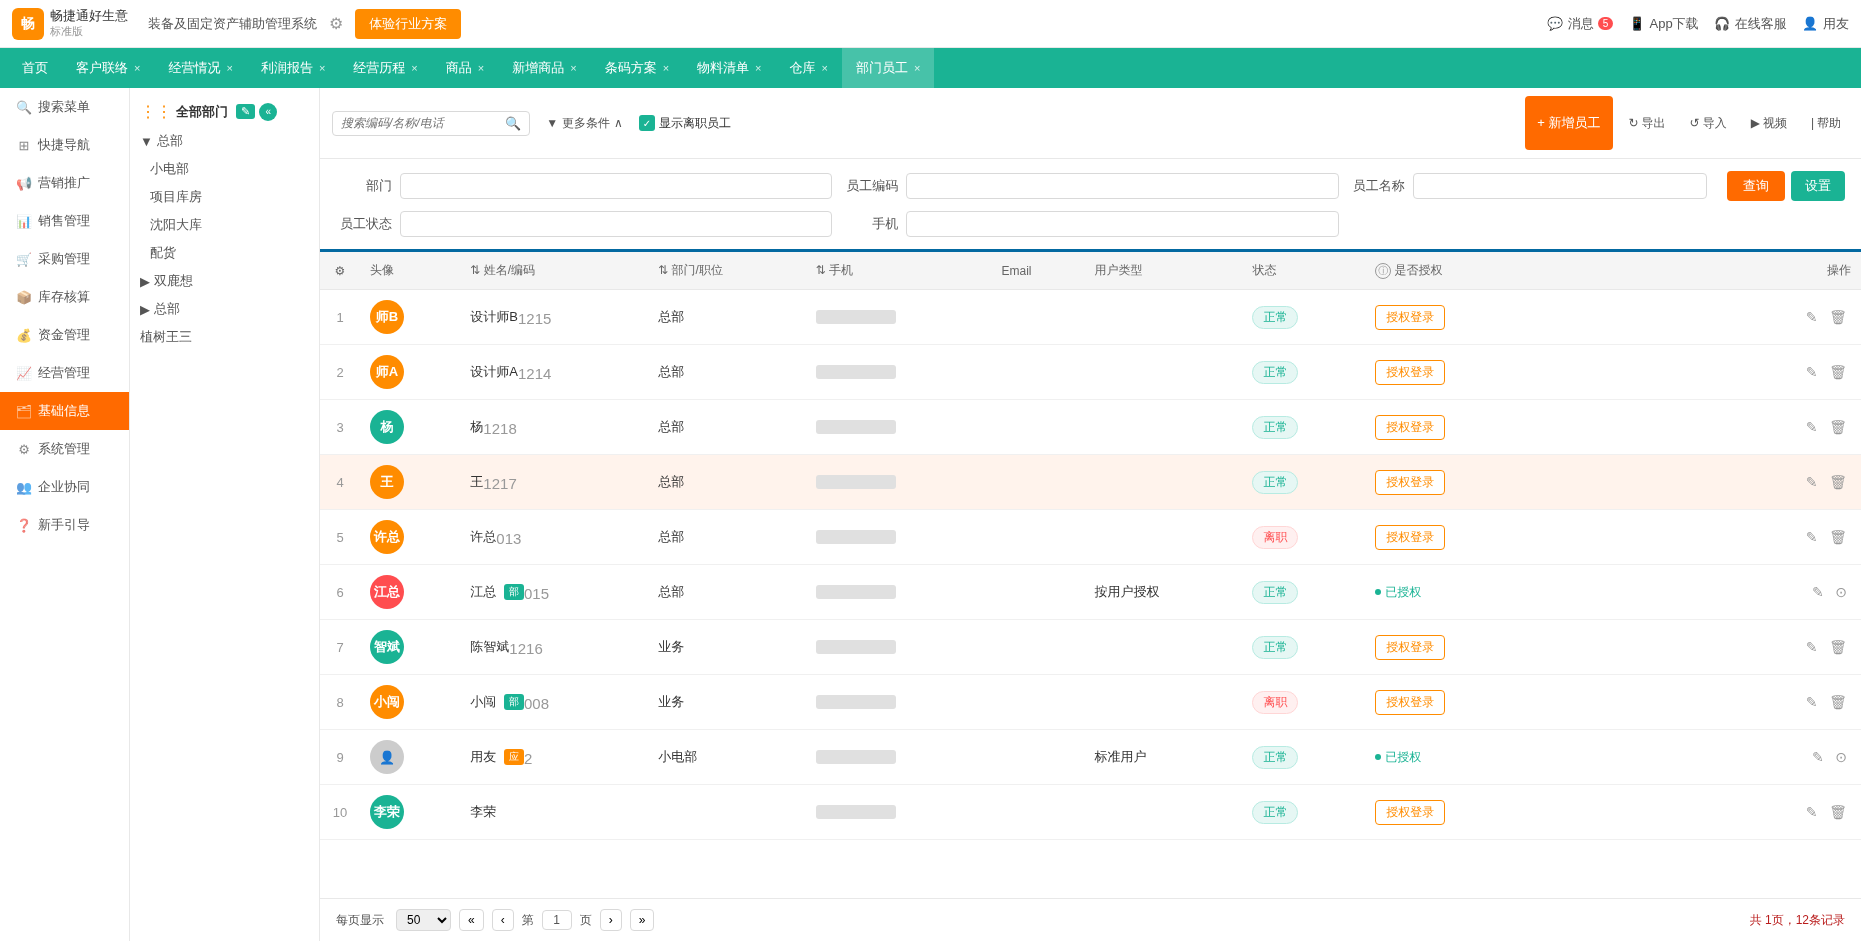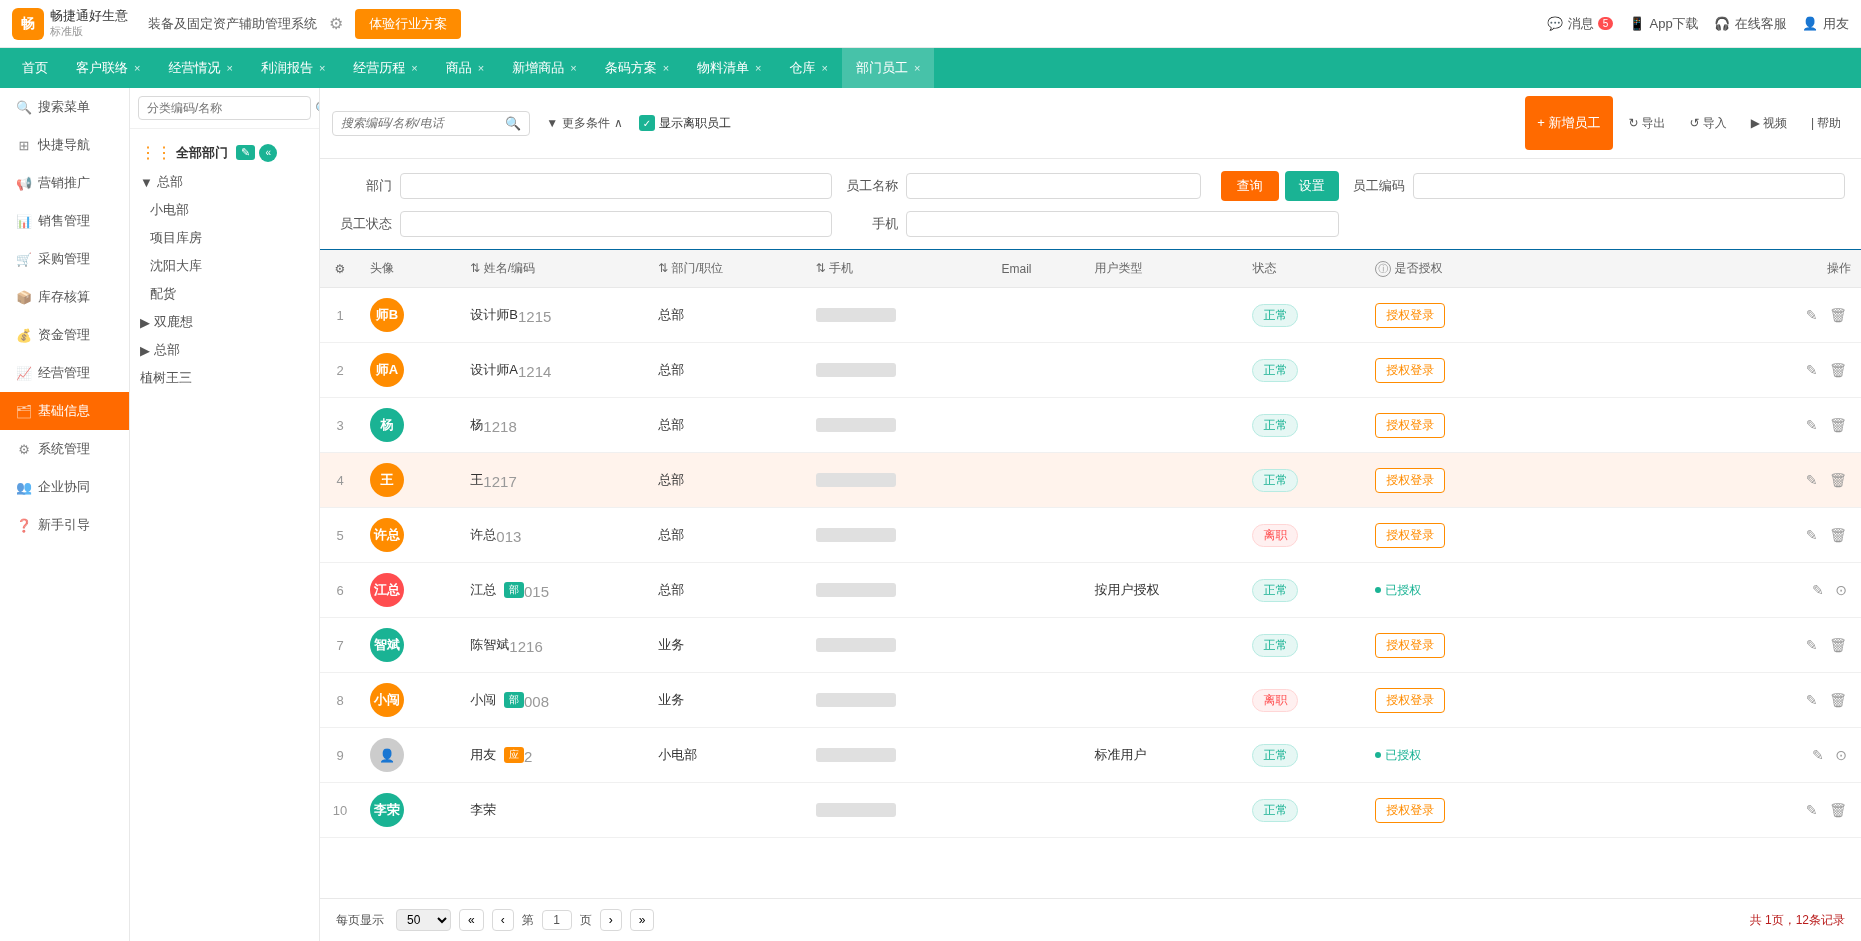--- a/index.html
+++ b/index.html
@@ -235,24 +235,20 @@
     </div>
     <div class="sidebar-menu-item">
       <span class="sidebar-icon">❓</span>
       <span>新手引导</span>
     </div>
   </div>
 
   <div class="content-inner">
 
     <div class="dept-panel">
-      <div class="dept-search">
-        <input type="text" placeholder="分类编码/名称" style="">
-        <span>🔍</span>
-      </div>
       <div class="dept-tree">
         <div class="dept-all">
           <span style="color:#ff8c00;font-size:16px;">⋮⋮</span>
           <span style="font-size:13px;font-weight:600;color:#333;">全部部门</span>
           <span style="margin-left:4px;background:#1ab394;color:#fff;border-radius:3px;padding:1px 5px;font-size:11px;">✎</span>
           <button class="collapse-btn">«</button>
         </div>
         <div class="dept-group">
           <div class="dept-group-title">
             <span>▼</span>
@@ -313,42 +309,42 @@
             <span>▶</span>
             <span>视频</span>
           </div>
           <div class="action-btn">
             <span>|</span>
             <span>帮助</span>
           </div>
         </div>
       </div>
 
-      <div style="background:#fff;padding:12px 16px;border-bottom:1px solid #0369a1;">
+      <div style="background:#fff;padding:12px 16px;border-bottom:3px solid #0369a1;">
         <div class="search-form-inner">
 
           <div class="form-row">
             <label class="form-label">部门</label>
             <div class="form-select-wrap">
               <select class="form-control">
                 <option value=""></option>
               </select>
             </div>
           </div>
           <div class="form-row">
+            <label class="form-label">员工编码</label>
+            <input class="form-control" type="text" style="">
+          </div>
+          <div class="form-row">
             <label class="form-label">员工名称</label>
             <input class="form-control" type="text" style="flex: 1 1 0%;">
             <div style="display:flex;gap:6px;margin-left:12px;">
               <button class="search-btn">查询</button>
               <button class="settings-btn">设置</button>
             </div>
-          </div>
-          <div class="form-row">
-            <label class="form-label">员工编码</label>
-            <input class="form-control" type="text" style="">
           </div>
 
           <div class="form-row">
             <label class="form-label">员工状态</label>
             <div class="form-select-wrap">
               <select class="form-control">
                 <option value=""></option>
               </select>
             </div>
           </div>

